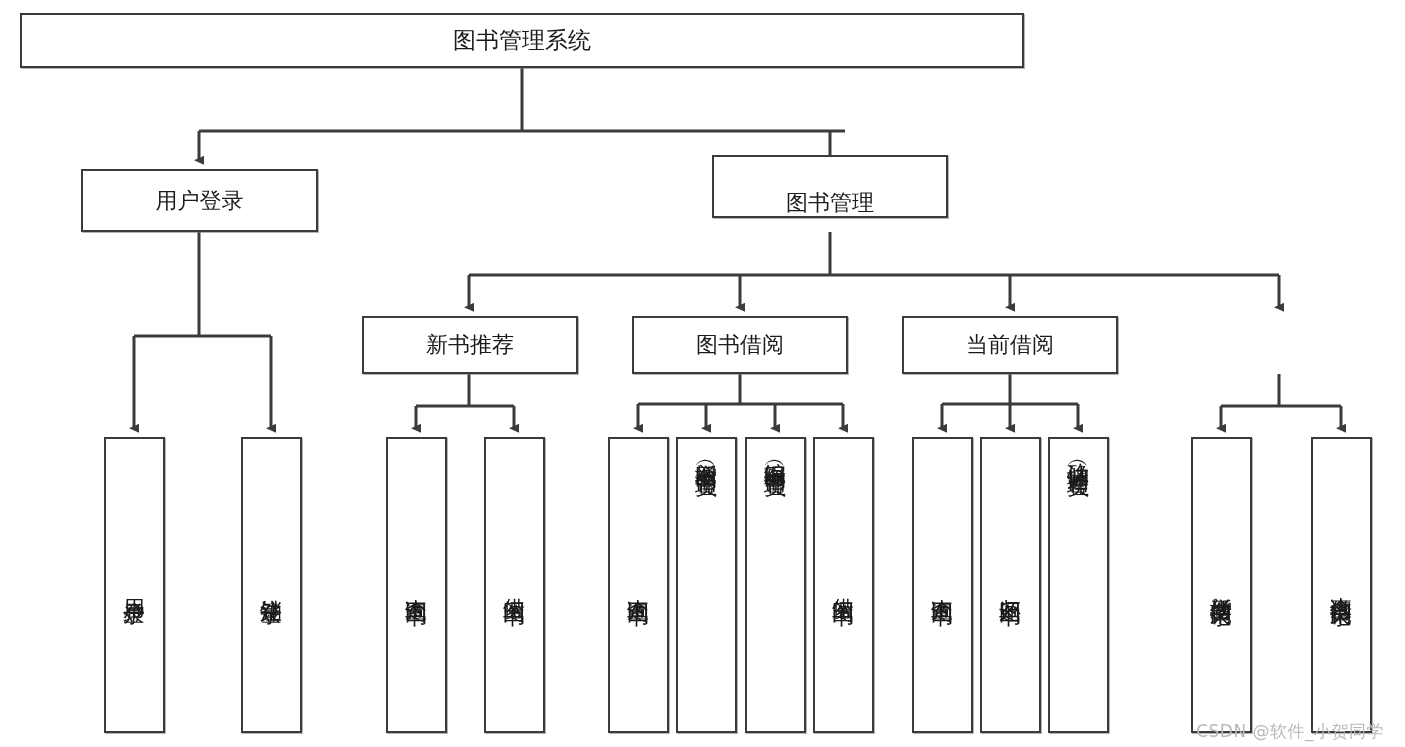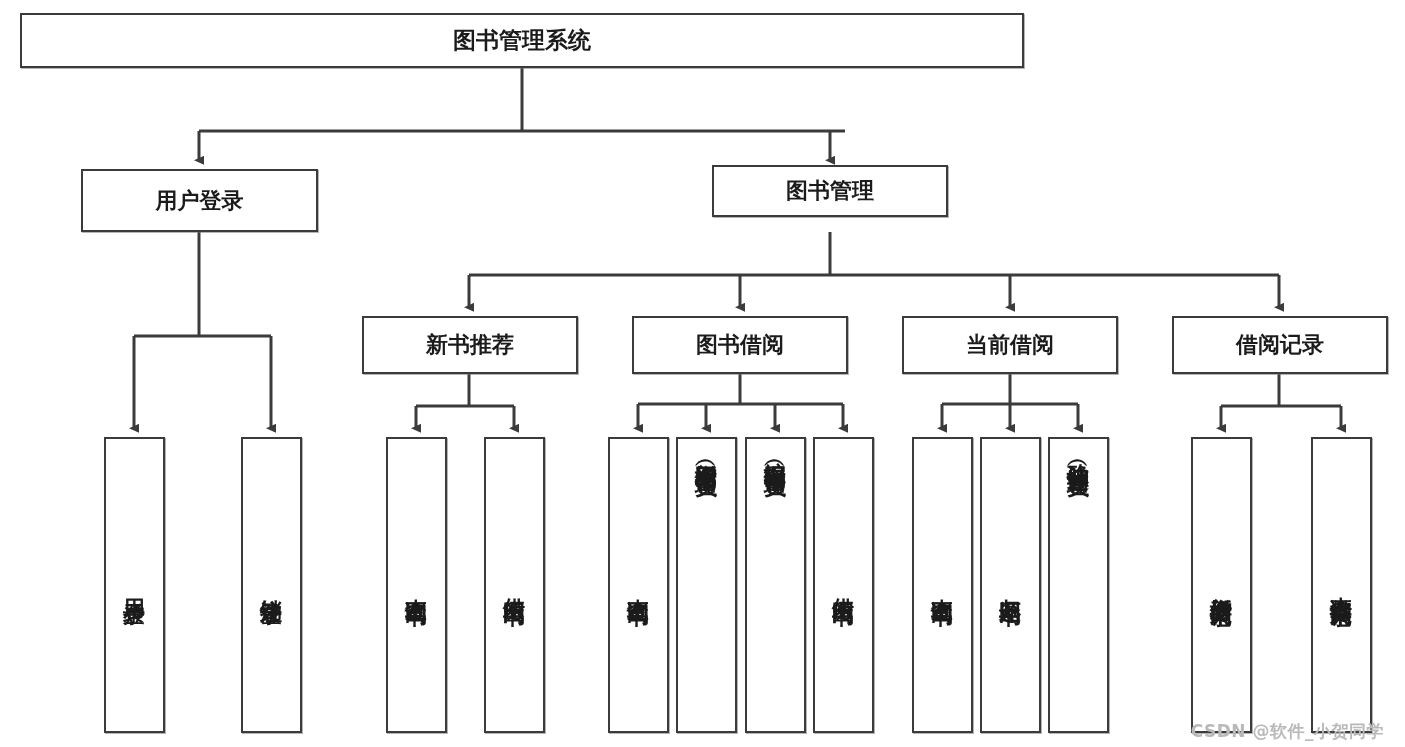--- a/index.html
+++ b/index.html
@@ -9,21 +9,20 @@
   }
   body {
     font-family: "DejaVu Sans", "Liberation Sans", sans-serif;
   }
   #canvas {
     position: relative;
     width: 1405px;
     height: 747px;
     background: #ffffff;
     overflow: hidden;
-    font-weight: bold;
   }
   svg#edges {
     position: absolute;
     left: 0;
     top: 0;
     width: 1405px;
     height: 747px;
     pointer-events: none;
   }
   .node {
@@ -129,36 +128,33 @@
     </g>
   </svg>
 
   <div class="node h root" style="left:20px; top:13px; width:1004px; height:55px;">
     <span class="label">图书管理系统</span>
   </div>
 
   <div class="node h" style="left:81px; top:169px; width:237px; height:63px;">
     <span class="label">用户登录</span>
   </div>
-  <div class="node h" style="left:712px; top:165px; width:236px; height:52px;">
+  <div class="node h" style="left:712px; top:155px; width:236px; height:63px;align-items:flex-end;">
     <span class="label">图书管理</span>
   </div>
 
   <div class="node h" style="left:362px; top:316px; width:216px; height:58px;justify-content:center;">
     <span class="label">新书推荐</span>
   </div>
   <div class="node h" style="left:902px; top:316px; width:216px; height:58px;">
     <span class="label">当前借阅</span>
   </div>
   <div class="node h" style="left:632px; top:316px; width:216px; height:58px;">
     <span class="label">图书借阅</span>
   </div>
-  <div class="node h" style="left:1172px; top:316px; width:216px; height:58px;">
-    <span class="label">借阅记录</span>
-  </div>
 
   <div class="node v center" style="left:104px; top:437px; width:61px; height:296px;">
     <span class="label">用户登录</span>
   </div>
   <div class="node v center" style="left:241px; top:437px; width:61px; height:296px;">
     <span class="label">注销登录</span>
   </div>
 
   <div class="node v center" style="left:386px; top:437px; width:61px; height:296px;">
     <span class="label">查询图书</span>

